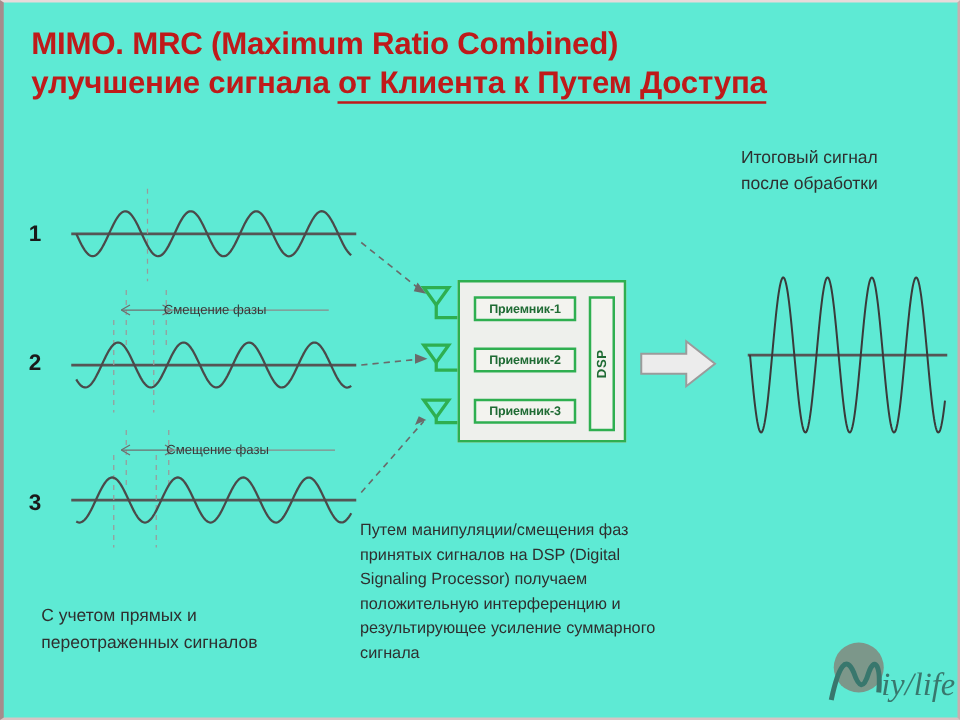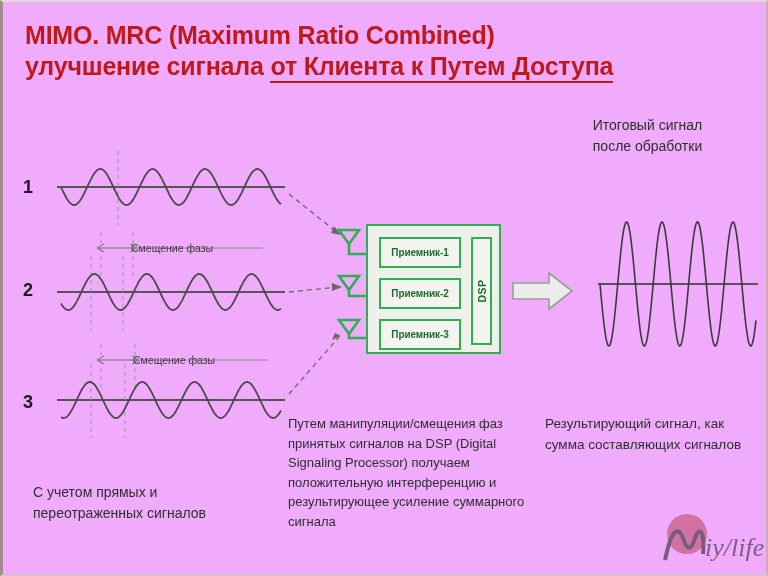--- a/index.html
+++ b/index.html
@@ -4,21 +4,21 @@
 <style>
   html, body {
     margin: 0;
     padding: 0;
     background: #ffffff;
   }
   #page {
     position: relative;
     width: 768px;
     height: 576px;
-    background: #f0abfc;
+    background: #5eead4;
     overflow: hidden;
     font-family: "Liberation Sans", sans-serif;
     box-sizing: border-box;
     border-left: 3px solid #a58c8c;
     border-right: 2px solid #c9aeae;
     border-top: 2px solid #e8dada;
     border-bottom: 2px solid #d8c4c4;
   }
 
   
@@ -127,21 +127,21 @@
     left: 363px; top: 222px;
     width: 135px; height: 130px;
     background: #eef0ec;
     border: 2.5px solid #2eaf50;
     box-sizing: border-box;
   }
   .receiver-box {
     position: absolute;
     left: 11px;
     width: 82px;
-    height: 31px;
+    height: 20px;
     background: #f3f3ef;
     border: 2px solid #2eaf50;
     box-sizing: border-box;
     color: #1f6b34;
     font-size: 10px;
     font-weight: bold;
     display: flex;
     align-items: center;
     justify-content: center;
     letter-spacing: -0.1px;
@@ -293,21 +293,20 @@
   <svg id="big-arrow" viewBox="0 0 64 42">
     <path d="M 2 13 L 38 13 L 38 3 L 61 21 L 38 39 L 38 29 L 2 29 Z" fill="#ececec" stroke="#9b9b9b" stroke-width="1.6" stroke-linejoin="miter"></path>
   </svg>
 
   <svg class="wave-panel" id="wave-out" viewBox="0 0 160 140">
     <line x1="0" y1="70" x2="160" y2="70" stroke="#555" stroke-width="2.2"></line>
     <path class="wavepath-out" fill="none" stroke="#3a3a3a" stroke-width="1.6" d="M 2.00 70.00 L 2.49 75.35 L 2.98 80.66 L 3.46 85.89 L 3.95 91.00 L 4.44 95.96 L 4.92 100.72 L 5.41 105.25 L 5.90 109.52 L 6.39 113.49 L 6.88 117.15 L 7.36 120.44 L 7.85 123.37 L 8.34 125.89 L 8.82 128.00 L 9.31 129.67 L 9.80 130.90 L 10.29 131.68 L 10.78 131.99 L 11.26 131.85 L 11.75 131.24 L 12.24 130.17 L 12.73 128.66 L 13.21 126.71 L 13.70 124.33 L 14.19 121.55 L 14.68 118.39 L 15.16 114.86 L 15.65 111.00 L 16.14 106.84 L 16.63 102.39 L 17.11 97.71 L 17.60 92.82 L 18.09 87.76 L 18.57 82.57 L 19.06 77.29 L 19.55 71.95 L 20.04 66.59 L 20.52 61.26 L 21.01 56.00 L 21.50 50.84 L 21.99 45.82 L 22.48 40.99 L 22.96 36.37 L 23.45 32.00 L 23.94 27.91 L 24.42 24.14 L 24.91 20.71 L 25.40 17.65 L 25.89 14.98 L 26.38 12.72 L 26.86 10.89 L 27.35 9.49 L 27.84 8.55 L 28.33 8.07 L 28.81 8.05 L 29.30 8.49 L 29.79 9.39 L 30.27 10.74 L 30.76 12.53 L 31.25 14.76 L 31.74 17.39 L 32.23 20.42 L 32.71 23.82 L 33.20 27.56 L 33.69 31.62 L 34.17 35.96 L 34.66 40.56 L 35.15 45.38 L 35.64 50.38 L 36.13 55.53 L 36.61 60.78 L 37.10 66.11 L 37.59 71.46 L 38.08 76.80 L 38.56 82.10 L 39.05 87.30 L 39.54 92.37 L 40.02 97.28 L 40.51 101.98 L 41.00 106.44 L 41.49 110.63 L 41.97 114.52 L 42.46 118.08 L 42.95 121.28 L 43.44 124.09 L 43.92 126.51 L 44.41 128.50 L 44.90 130.05 L 45.39 131.16 L 45.88 131.81 L 46.36 132.00 L 46.85 131.72 L 47.34 130.99 L 47.83 129.80 L 48.31 128.17 L 48.80 126.10 L 49.29 123.61 L 49.78 120.73 L 50.26 117.46 L 50.75 113.84 L 51.24 109.89 L 51.72 105.65 L 52.21 101.14 L 52.70 96.40 L 53.19 91.46 L 53.67 86.36 L 54.16 81.14 L 54.65 75.83 L 55.14 70.49 L 55.63 65.14 L 56.11 59.82 L 56.60 54.58 L 57.09 49.46 L 57.58 44.49 L 58.06 39.71 L 58.55 35.15 L 59.04 30.86 L 59.53 26.85 L 60.01 23.17 L 60.50 19.84 L 60.99 16.88 L 61.47 14.32 L 61.96 12.18 L 62.45 10.46 L 62.94 9.19 L 63.42 8.37 L 63.91 8.02 L 64.40 8.12 L 64.89 8.69 L 65.38 9.71 L 65.86 11.19 L 66.35 13.10 L 66.84 15.44 L 67.33 18.18 L 67.81 21.31 L 68.30 24.80 L 68.79 28.63 L 69.28 32.77 L 69.76 37.19 L 70.25 41.85 L 70.74 46.72 L 71.22 51.77 L 71.71 56.95 L 72.20 62.23 L 72.69 67.57 L 73.17 72.92 L 73.66 78.25 L 74.15 83.52 L 74.64 88.70 L 75.13 93.73 L 75.61 98.58 L 76.10 103.22 L 76.59 107.61 L 77.08 111.73 L 77.56 115.53 L 78.05 118.99 L 78.54 122.09 L 79.03 124.79 L 79.51 127.09 L 80.00 128.97 L 80.49 130.40 L 80.97 131.38 L 81.46 131.91 L 81.95 131.97 L 82.44 131.57 L 82.93 130.71 L 83.41 129.40 L 83.90 127.65 L 84.39 125.46 L 84.88 122.86 L 85.36 119.87 L 85.85 116.51 L 86.34 112.80 L 86.82 108.77 L 87.31 104.45 L 87.80 99.87 L 88.29 95.07 L 88.78 90.08 L 89.26 84.95 L 89.75 79.70 L 90.24 74.38 L 90.72 69.03 L 91.21 63.68 L 91.70 58.38 L 92.19 53.17 L 92.68 48.08 L 93.16 43.16 L 93.65 38.44 L 94.14 33.95 L 94.63 29.73 L 95.11 25.82 L 95.60 22.23 L 96.09 19.00 L 96.57 16.14 L 97.06 13.70 L 97.55 11.67 L 98.04 10.07 L 98.53 8.92 L 99.01 8.23 L 99.50 8.00 L 99.99 8.23 L 100.47 8.92 L 100.96 10.07 L 101.45 11.67 L 101.94 13.70 L 102.43 16.14 L 102.91 19.00 L 103.40 22.23 L 103.89 25.82 L 104.38 29.73 L 104.86 33.95 L 105.35 38.44 L 105.84 43.16 L 106.32 48.08 L 106.81 53.17 L 107.30 58.38 L 107.79 63.68 L 108.28 69.03 L 108.76 74.38 L 109.25 79.70 L 109.74 84.95 L 110.22 90.08 L 110.71 95.07 L 111.20 99.87 L 111.69 104.45 L 112.18 108.77 L 112.66 112.80 L 113.15 116.51 L 113.64 119.87 L 114.13 122.86 L 114.61 125.46 L 115.10 127.65 L 115.59 129.40 L 116.07 130.71 L 116.56 131.57 L 117.05 131.97 L 117.54 131.91 L 118.03 131.38 L 118.51 130.40 L 119.00 128.97 L 119.49 127.09 L 119.97 124.79 L 120.46 122.09 L 120.95 118.99 L 121.44 115.53 L 121.93 111.73 L 122.41 107.61 L 122.90 103.22 L 123.39 98.58 L 123.88 93.73 L 124.36 88.70 L 124.85 83.52 L 125.34 78.25 L 125.82 72.92 L 126.31 67.57 L 126.80 62.23 L 127.29 56.95 L 127.78 51.77 L 128.26 46.72 L 128.75 41.85 L 129.24 37.19 L 129.72 32.77 L 130.21 28.63 L 130.70 24.80 L 131.19 21.31 L 131.68 18.18 L 132.16 15.44 L 132.65 13.10 L 133.14 11.19 L 133.63 9.71 L 134.11 8.69 L 134.60 8.12 L 135.09 8.02 L 135.57 8.37 L 136.06 9.19 L 136.55 10.46 L 137.04 12.18 L 137.53 14.32 L 138.01 16.88 L 138.50 19.84 L 138.99 23.17 L 139.47 26.85 L 139.96 30.86 L 140.45 35.15 L 140.94 39.71 L 141.43 44.49 L 141.91 49.46 L 142.40 54.58 L 142.89 59.82 L 143.38 65.14 L 143.86 70.49 L 144.35 75.83 L 144.84 81.14 L 145.32 86.36 L 145.81 91.46 L 146.30 96.40 L 146.79 101.14 L 147.28 105.65 L 147.76 109.89 L 148.25 113.84 L 148.74 117.46 L 149.22 120.73 L 149.71 123.61 L 150.20 126.10 L 150.69 128.17 L 151.18 129.80 L 151.66 130.99 L 152.15 131.72 L 152.64 132.00 L 153.13 131.81 L 153.61 131.16 L 154.10 130.05 L 154.59 128.50 L 155.07 126.51 L 155.56 124.09 L 156.05 121.28 L 156.54 118.08 L 157.03 114.52 L 157.51 110.63 L 158.00 106.44"></path>
   </svg>
 
   <div class="body-text" id="note-dsp">Путем манипуляции/смещения фаз принятых сигналов на DSP (Digital Signaling Processor) получаем положительную интерференцию и результирующее усиление суммарного сигнала</div>
-  <div class="body-text" id="note-result">Результирующий сигнал, как сумма составляющих сигналов</div>
   <div class="body-text" id="note-multipath">С учетом прямых и переотраженных сигналов</div>
 
   <svg id="watermark" viewBox="0 0 118 74">
     <circle cx="36" cy="32" r="20" fill="#a82020" opacity="0.75"></circle>
     <path d="M 14 58 C 20 30, 26 22, 32 36 C 36 48, 40 50, 44 36 C 48 24, 54 28, 52 52" fill="none" stroke="#1a1a1a" stroke-width="4"></path>
     <text x="54" y="54" font-family="'Liberation Serif', serif" font-size="26" font-style="italic" fill="#1a1a1a">iy/life</text>
   </svg>
 
 </div>
 

